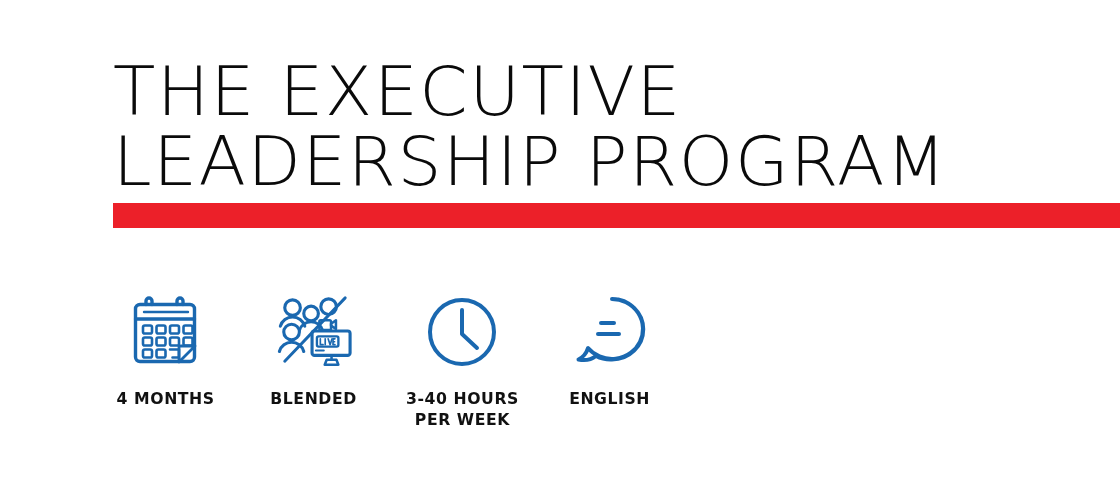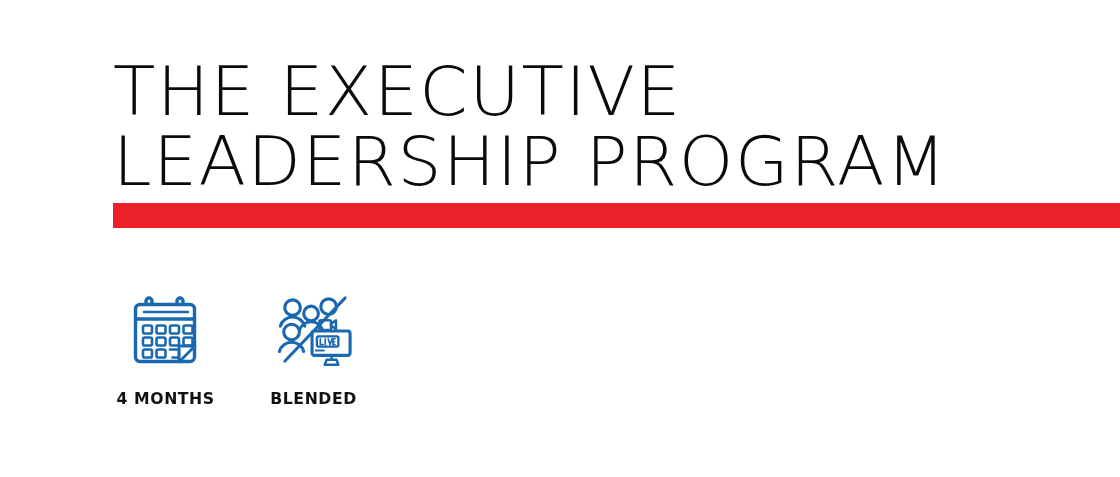--- a/index.html
+++ b/index.html
@@ -170,17 +170,39 @@
           <path d="M61.5 45 h-2 v6 h2 M59.5 48 h1.6" stroke-width="1.7"></path>
 
           <path d="M47 26 h9 a1.5 1.5 0 0 1 1.5 1.5 v7 a1.5 1.5 0 0 1 -1.5 1.5 h-9 a1.5 1.5 0 0 1 -1.5 -1.5 v-7 a1.5 1.5 0 0 1 1.5 -1.5 z" stroke-width="2.6"></path>
           <path d="M57.5 29.5 L62.5 26 v9 l-5 -3.5 z" stroke-width="2.6"></path>
         </svg>
       </div>
       <div class="fact-label">BLENDED</div>
 
     </div>
 
-
-
+    <div class="fact">
+      <div class="fact-icon">
+        <svg width="74" height="74" viewBox="0 0 74 74" fill="none" stroke="#1a68b0" stroke-width="4" stroke-linecap="round" stroke-linejoin="round">
+          <circle cx="37" cy="37" r="32"></circle>
+          <path d="M37 15 V39 L52 53"></path>
+        </svg>
+      </div>
+      <div class="fact-label">3-40 HOURS
+PER WEEK</div>
+
+    </div>
+
+
+    <div class="fact">
+      <div class="fact-icon">
+        <svg width="74" height="76" viewBox="0 0 74 76" fill="none" stroke="#1a68b0" stroke-width="4" stroke-linecap="round" stroke-linejoin="round">
+          <path d="M39 5 a31 30 0 1 1 -24 49 c-1.5 5 -4.5 9 -9.5 11.5 c7 1.5 13 0 17.5 -3.5 a31 30 0 0 0 16 3.5 a31 30 0 0 0 0 -60.5 z"></path>
+          <path d="M28 29 h13" stroke-width="4"></path>
+          <path d="M25 40 h21" stroke-width="4"></path>
+        </svg>
+      </div>
+      <div class="fact-label">ENGLISH</div>
+
+    </div>
 
   </div>
 </div>
 
 </body></html>

